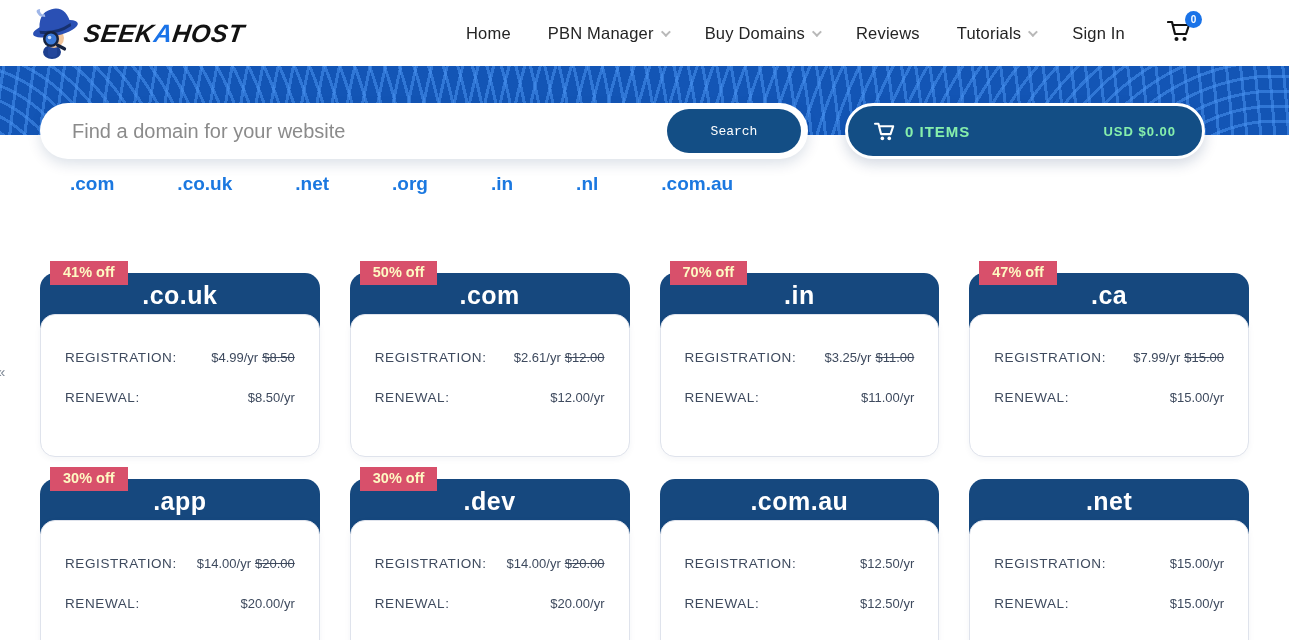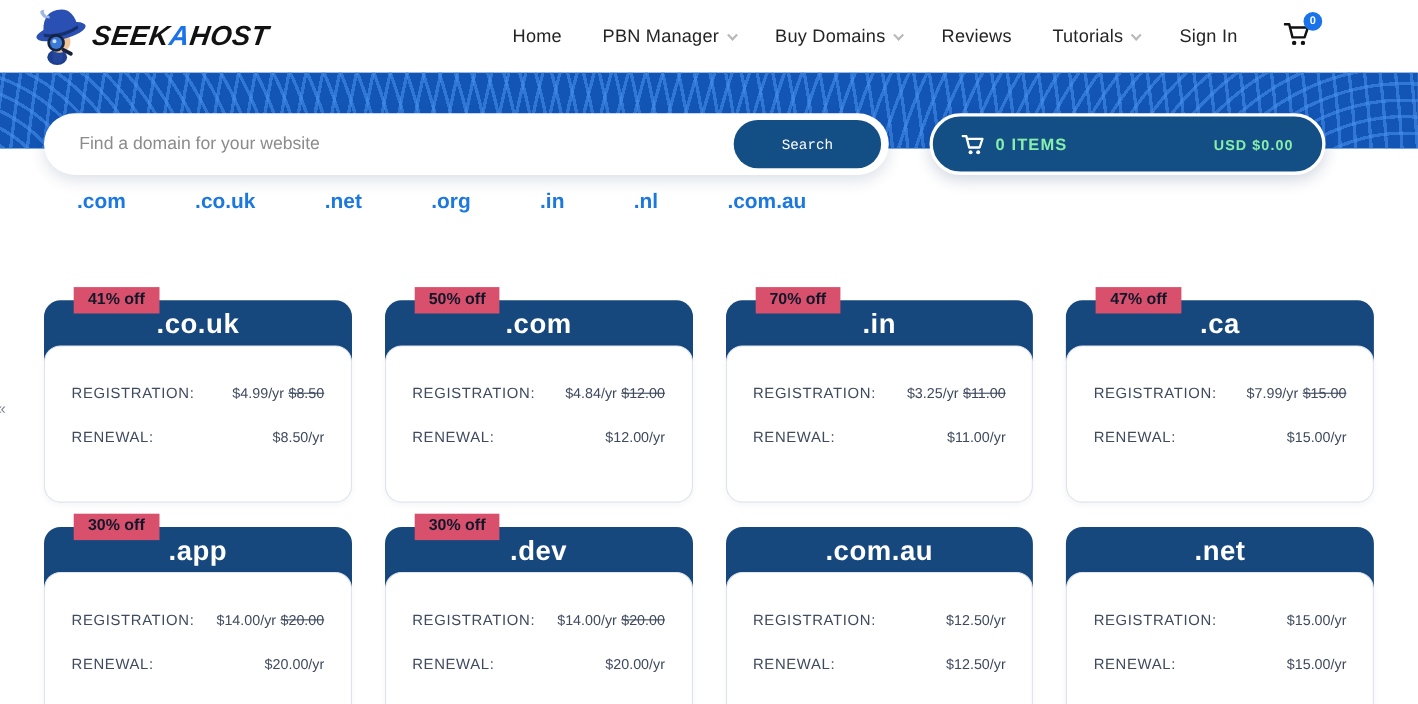--- a/index.html
+++ b/index.html
@@ -24,42 +24,42 @@
 
   
   .hero { position:relative; height:69px; background-color:#1355b5;
     background-image:
       repeating-radial-gradient(circle at -4% 215%, rgba(72,146,240,0) 0 11px, rgba(72,146,240,.55) 11px 14px),
       repeating-radial-gradient(circle at 99% 295%, rgba(72,146,240,0) 0 12px, rgba(72,146,240,.55) 12px 15px);
   }
   .search-pill { position:absolute; left:40px; top:37px; width:768px; height:56px; background:#fff;
     border-radius:28px; display:flex; align-items:center; padding:0 7px 0 32px;
     box-shadow:0 5px 14px rgba(10,40,90,.14); z-index:3; }
-  .search-input { flex:1; border:none; outline:none; font-size:16px; color:#a21caf;
+  .search-input { flex:1; border:none; outline:none; font-size:20px; color:#a21caf;
     font-family:"Liberation Sans", sans-serif; background:transparent; }
   .search-input::placeholder { color:#8b8b8b; }
   .search-btn { width:134px; height:44px; border:none; border-radius:22px; background:#134e85;
     color:#fff; font-size:13px; font-family:Liberation Mono, monospace; cursor:pointer; }
   .cart-pill { position:absolute; left:845px; top:37px; width:360px; height:56px; background:#134e85;
     border:3px solid #fff; border-radius:28px; display:flex; align-items:center;
     padding:0 26px; color:#86efac; box-shadow:0 5px 14px rgba(10,40,90,.18); z-index:3; cursor:pointer; }
   .cart-pill .items { display:flex; align-items:center; gap:10px; font-size:15px; font-weight:700;
     letter-spacing:1px; }
   .cart-pill .amount { margin-left:auto; font-size:13px; font-weight:700; letter-spacing:1px; }
 
   
   .tlds { margin:38px 0 0 70px; display:flex; gap:63px; }
   .tld-link { color:#1b78e0; font-weight:700; font-size:19px; cursor:pointer; }
 
   
   .cards { margin:66px 40px 0; display:grid; grid-template-columns:repeat(4,1fr);
     column-gap:30px; row-gap:10px; }
   .card { position:relative; margin-top:12px; }
-  .card-badge { position:absolute; top:-12px; left:10px; z-index:2; background:#d8506b; color:#0f172a;
-    font-size:14.5px; font-weight:700; padding:3px 13px 5px; border-radius:0;margin-left:17px; }
+  .card-badge { position:absolute; top:-12px; left:10px; z-index:2; background:#d8506b; color:#fef9c3;
+    font-size:14.5px; font-weight:700; padding:3px 13px 5px; border-radius:0; }
   .card-head { background:#16487e; border-radius:15px 15px 0 0; height:55px; }
   .card-tld { text-align:center; color:#fff; font-weight:700; font-size:25px; line-height:45px;
     letter-spacing:.5px; }
   .card-body { background:#fff; border:1px solid #dfe3ec; border-radius:15px; margin-top:-14px;
     position:relative; min-height:136px; padding:35px 24px 26px;
     box-shadow:0 2px 6px rgba(30,50,90,.05); }
   .price-row { display:flex; justify-content:space-between; align-items:baseline; margin-bottom:25px; }
   .price-label { font-size:13.5px; color:#3e4a5e; letter-spacing:.6px; font-weight:500;text-align:center; }
   .price-val { font-size:13px; color:#3e4a5e; }
   .old-price { text-decoration:line-through; margin-left:4px; }
@@ -189,21 +189,21 @@
 
   <div class="card">
     <span class="card-badge">50% off</span>
     <div class="card-head">
       <div class="card-tld">.com</div>
     </div>
     <div class="card-body">
       <div class="price-row">
         <span class="price-label">REGISTRATION:</span>
         <span class="price-val">
-          <span class="new-price">$4.84/yr</span><span class="old-price">$12.00</span>
+          <span class="new-price">$2.61/yr</span><span class="old-price">$12.00</span>
         </span>
       </div>
       <div class="price-row">
         <span class="price-label">RENEWAL:</span>
         <span class="price-val">$12.00/yr</span>
       </div>
     </div>
   </div>
 
   <div class="card">

